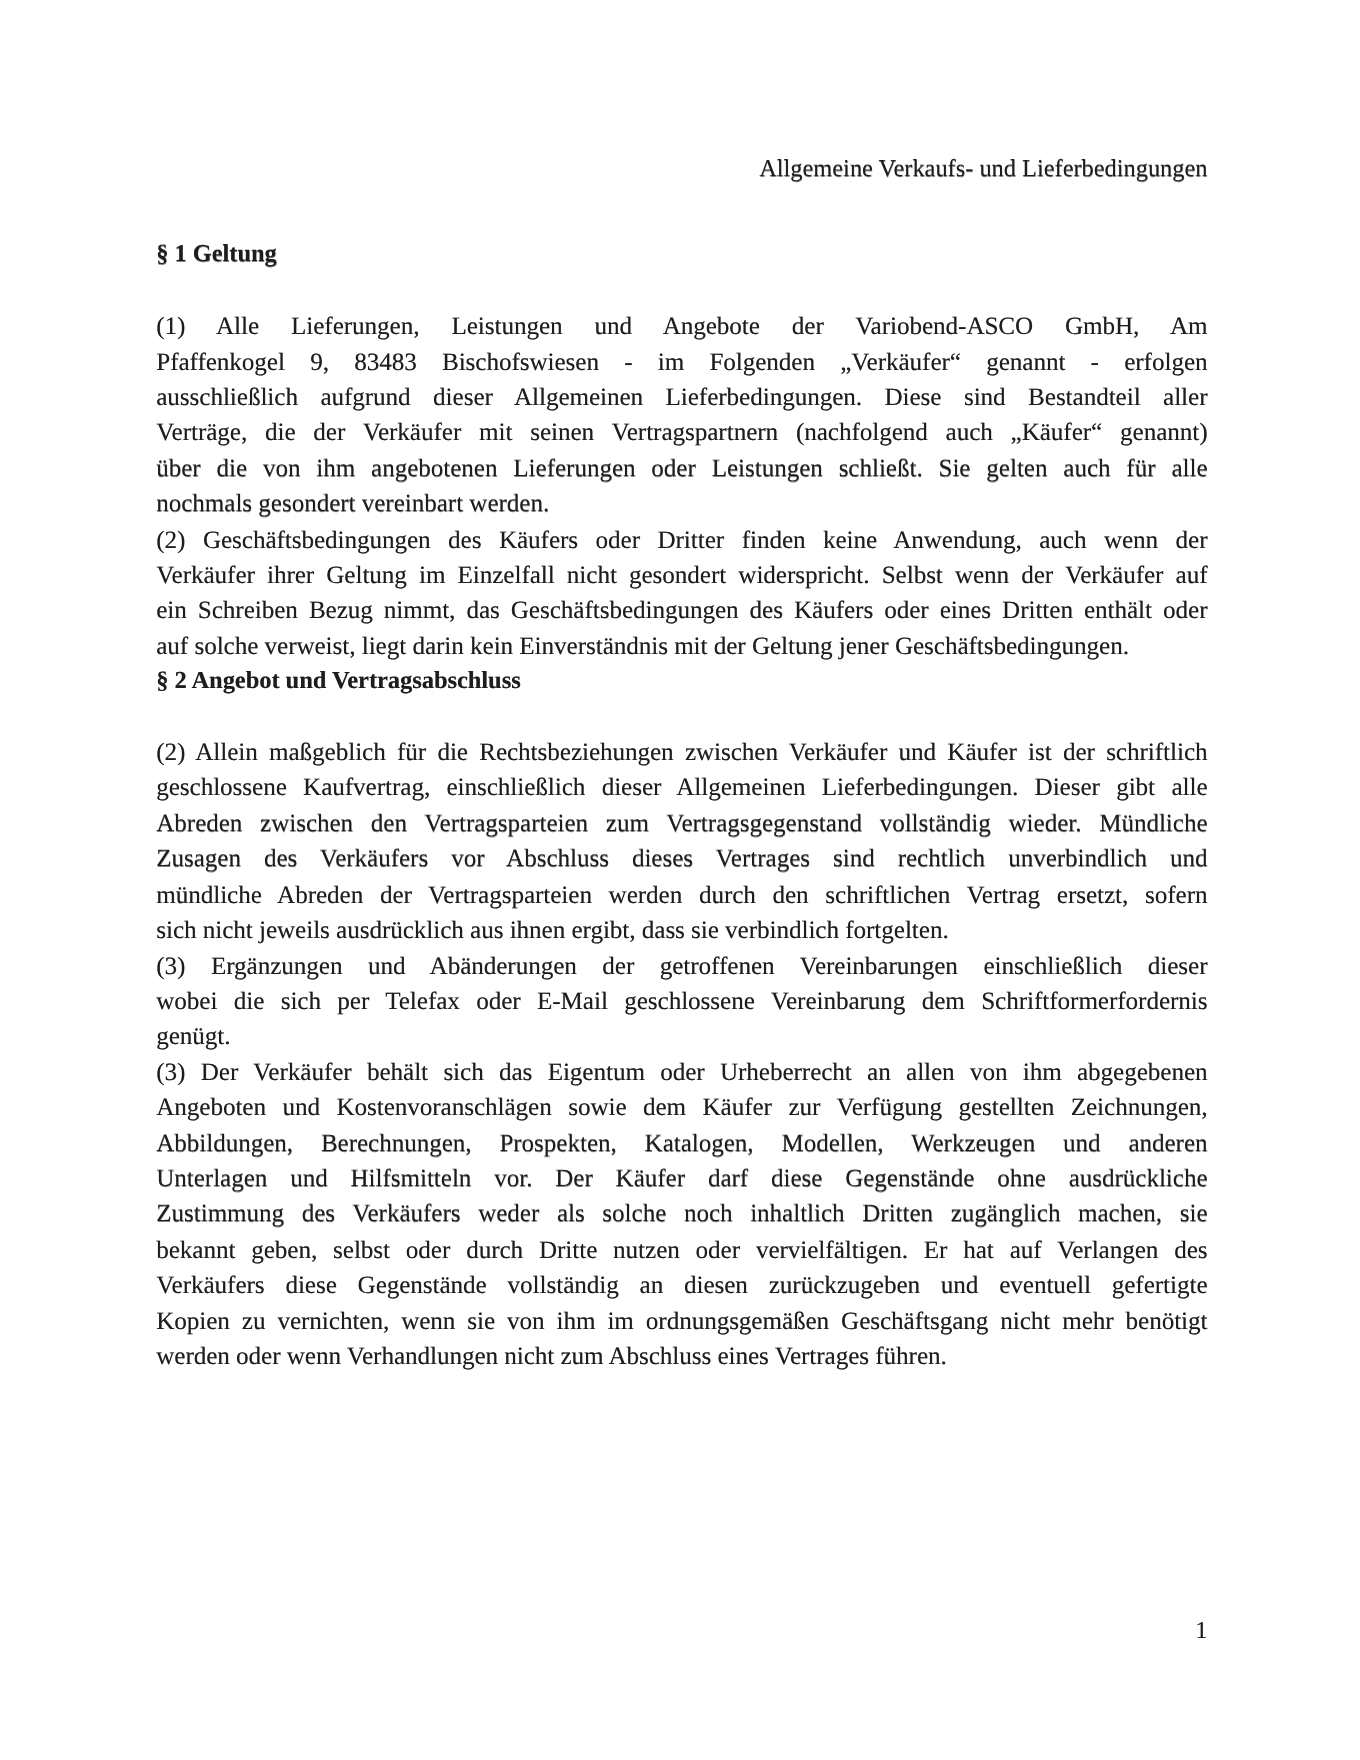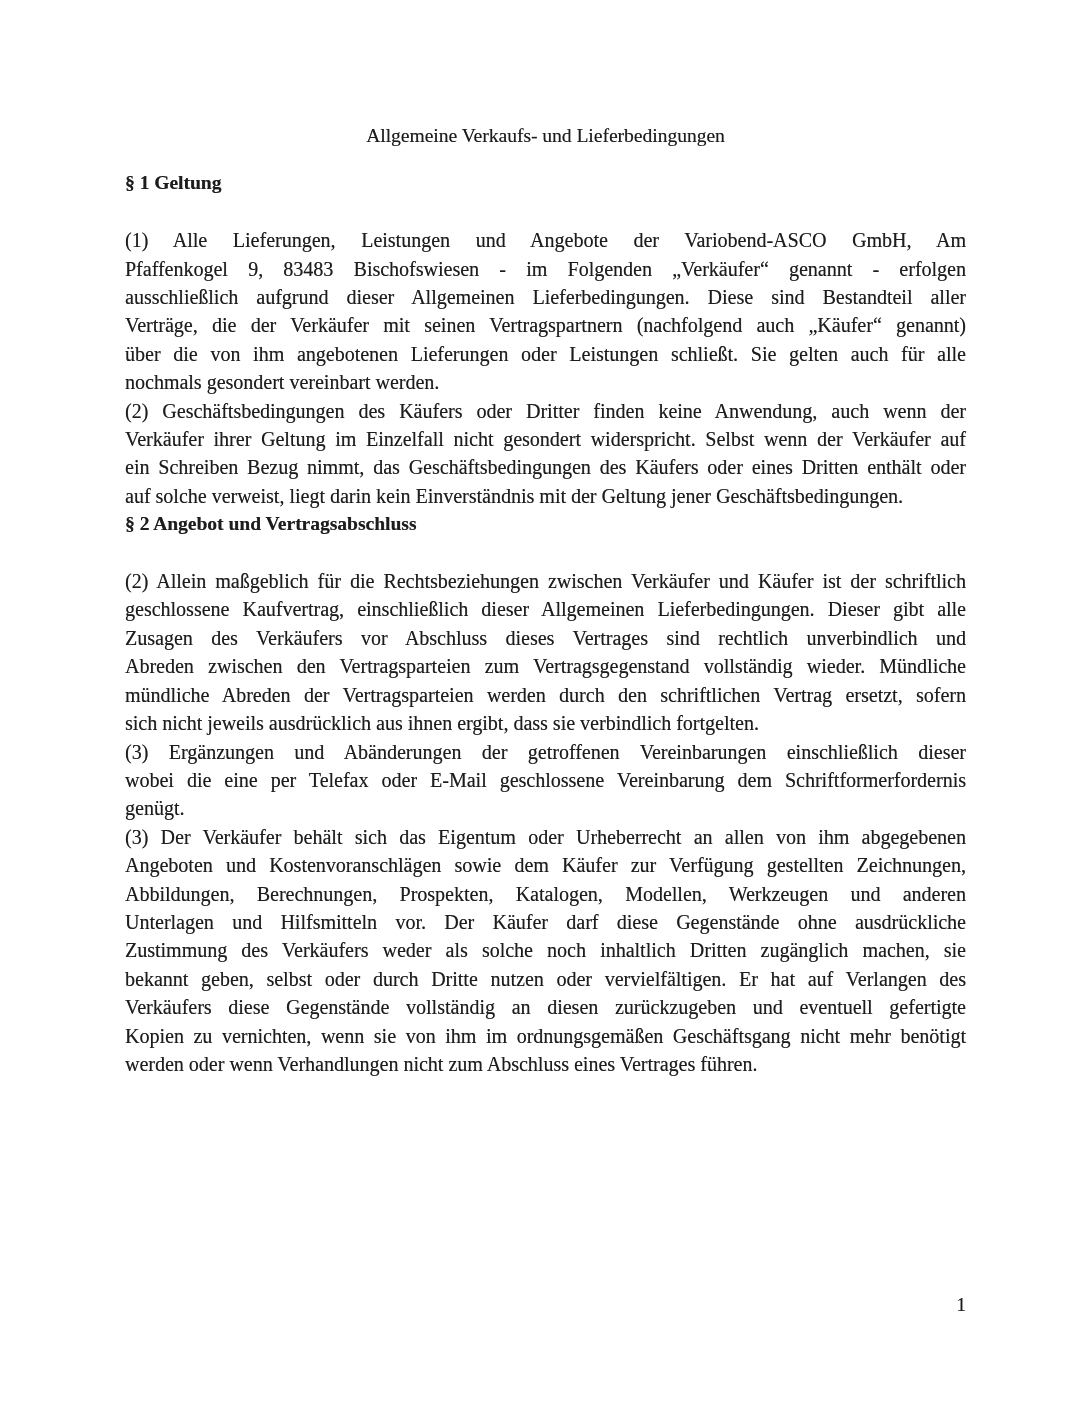--- a/index.html
+++ b/index.html
@@ -19,22 +19,22 @@
     position: absolute;
     inset: 0;
     box-sizing: border-box;
     padding: 122px 122px 0 125px;
     background: #ffffff;
     text-shadow: 0.2px 0.2px 0.45px rgba(25,25,25,0.55);
   }
   .doc-title {
     font-size: 19.5px;
     line-height: 28.4px;
-    margin-bottom: 19px; 
-    text-align: center;
+    margin-bottom: 40px; 
+    text-align: right;
   }
   .section-heading {
     font-size: 19.5px;
     line-height: 28.4px;
     font-weight: bold;
     margin-bottom: 28.4px; 
     text-align: left;
   }
   .paragraph {
     font-size: 20px;
@@ -80,28 +80,28 @@
         <div class="line fill">ein Schreiben Bezug nimmt, das Geschäftsbedingungen des Käufers oder eines Dritten enthält oder</div>
         <div class="line">auf solche verweist, liegt darin kein Einverständnis mit der Geltung jener Geschäftsbedingungen.</div>
       </div>
   </div>
 
   <div class="section">
     <div class="section-heading">§ 2 Angebot und Vertragsabschluss</div>
     <div class="paragraph">
         <div class="line fill">(2) Allein maßgeblich für die Rechtsbeziehungen zwischen Verkäufer und Käufer ist der schriftlich</div>
         <div class="line fill">geschlossene Kaufvertrag, einschließlich dieser Allgemeinen Lieferbedingungen. Dieser gibt alle</div>
+        <div class="line fill">Abreden zwischen den Vertragsparteien zum Vertragsgegenstand vollständig wieder. Mündliche</div>
         <div class="line fill">Zusagen des Verkäufers vor Abschluss dieses Vertrages sind rechtlich unverbindlich und</div>
-        <div class="line fill">Abreden zwischen den Vertragsparteien zum Vertragsgegenstand vollständig wieder. Mündliche</div>
         <div class="line fill">mündliche Abreden der Vertragsparteien werden durch den schriftlichen Vertrag ersetzt, sofern</div>
         <div class="line">sich nicht jeweils ausdrücklich aus ihnen ergibt, dass sie verbindlich fortgelten.</div>
       </div>
     <div class="paragraph">
         <div class="line fill">(3) Ergänzungen und Abänderungen der getroffenen Vereinbarungen einschließlich dieser</div>
-        <div class="line fill">wobei die eine per Telefax oder E-Mail geschlossene Vereinbarung dem Schriftformerfordernis</div>
+        <div class="line fill">wobei die sich per Telefax oder E-Mail geschlossene Vereinbarung dem Schriftformerfordernis</div>
         <div class="line">genügt.</div>
       </div>
     <div class="paragraph">
         <div class="line fill">(3) Der Verkäufer behält sich das Eigentum oder Urheberrecht an allen von ihm abgegebenen</div>
         <div class="line fill">Angeboten und Kostenvoranschlägen sowie dem Käufer zur Verfügung gestellten Zeichnungen,</div>
         <div class="line fill">Abbildungen, Berechnungen, Prospekten, Katalogen, Modellen, Werkzeugen und anderen</div>
         <div class="line fill">Unterlagen und Hilfsmitteln vor. Der Käufer darf diese Gegenstände ohne ausdrückliche</div>
         <div class="line fill">Zustimmung des Verkäufers weder als solche noch inhaltlich Dritten zugänglich machen, sie</div>
         <div class="line fill">bekannt geben, selbst oder durch Dritte nutzen oder vervielfältigen. Er hat auf Verlangen des</div>
         <div class="line fill">Verkäufers diese Gegenstände vollständig an diesen zurückzugeben und eventuell gefertigte</div>

